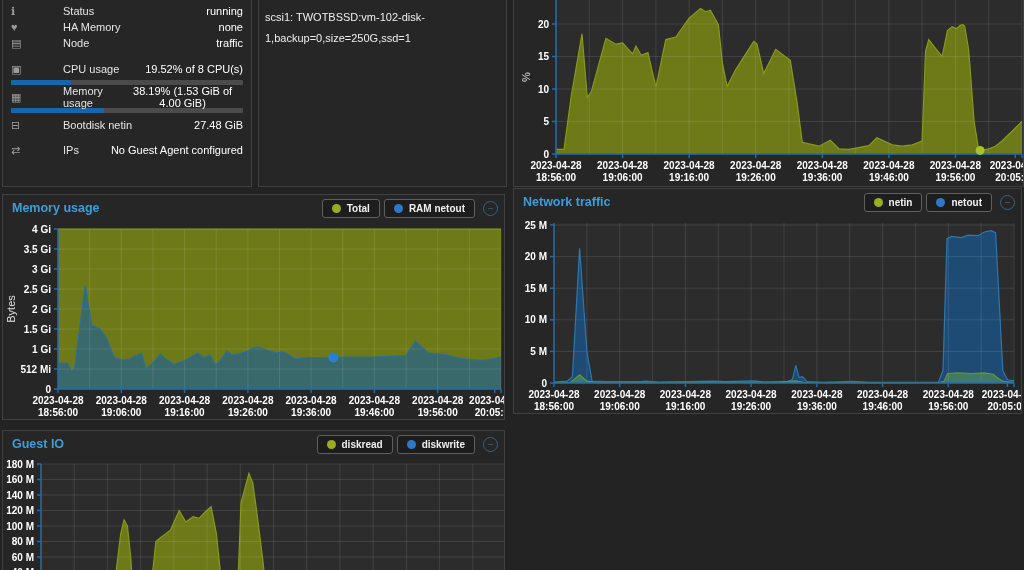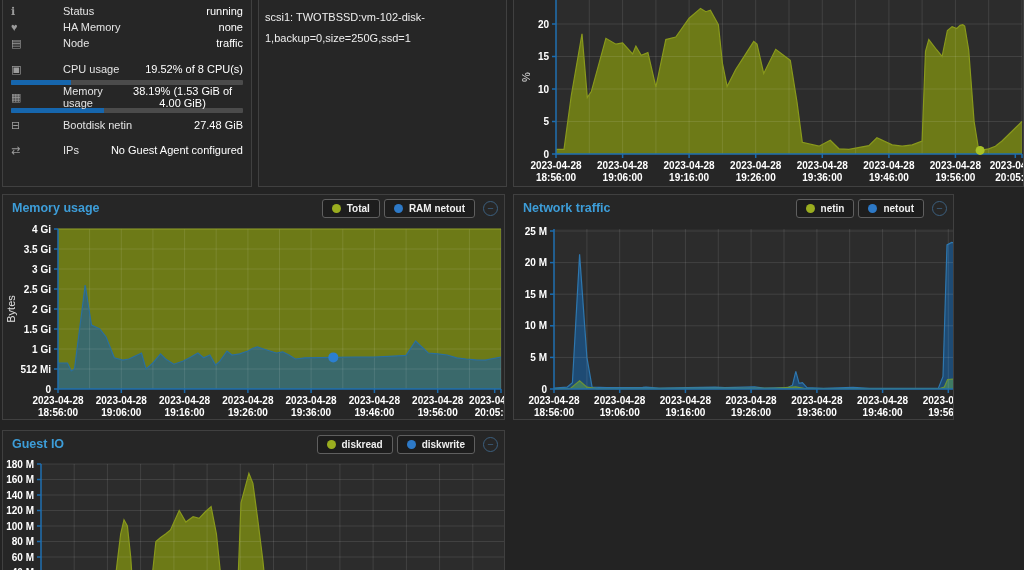--- a/index.html
+++ b/index.html
@@ -243,21 +243,21 @@
         <line x1="491.7" y1="168" x2="491.7" y2="172" stroke="#1c6cae" stroke-width="1.5"></line>
         <text x="491.7" y="183" text-anchor="middle" class="tick">2023-04-28</text>
         <text x="491.7" y="195" text-anchor="middle" class="tick">20:05:00</text>
         <line x1="498" y1="168" x2="498" y2="172" stroke="#1c6cae" stroke-width="1.5"></line>
         <text x="12" y="88" class="yl" text-anchor="middle" transform="rotate(-90 12 88)">Bytes</text>
         <circle cx="330.3" cy="136.4" r="5" fill="#2b7fd0"></circle>
       </svg>
   </div>
 </div>
 
-<div class="panel" style="left:513px; top:194px; width:441px; height:226px;">
+<div class="panel" style="left:513px; top:188px; width:509px; height:226px;">
   <div class="panel-header">
     <span class="panel-title">Network traffic</span>
     <span class="legend">
       <span class="legend-btn">
         <span class="dot" style="background: rgb(154, 173, 31);"></span>
         <span>netin</span>
       </span>
       <span class="legend-btn">
         <span class="dot" style="background: rgb(45, 121, 199);"></span>
         <span>netout</span>

